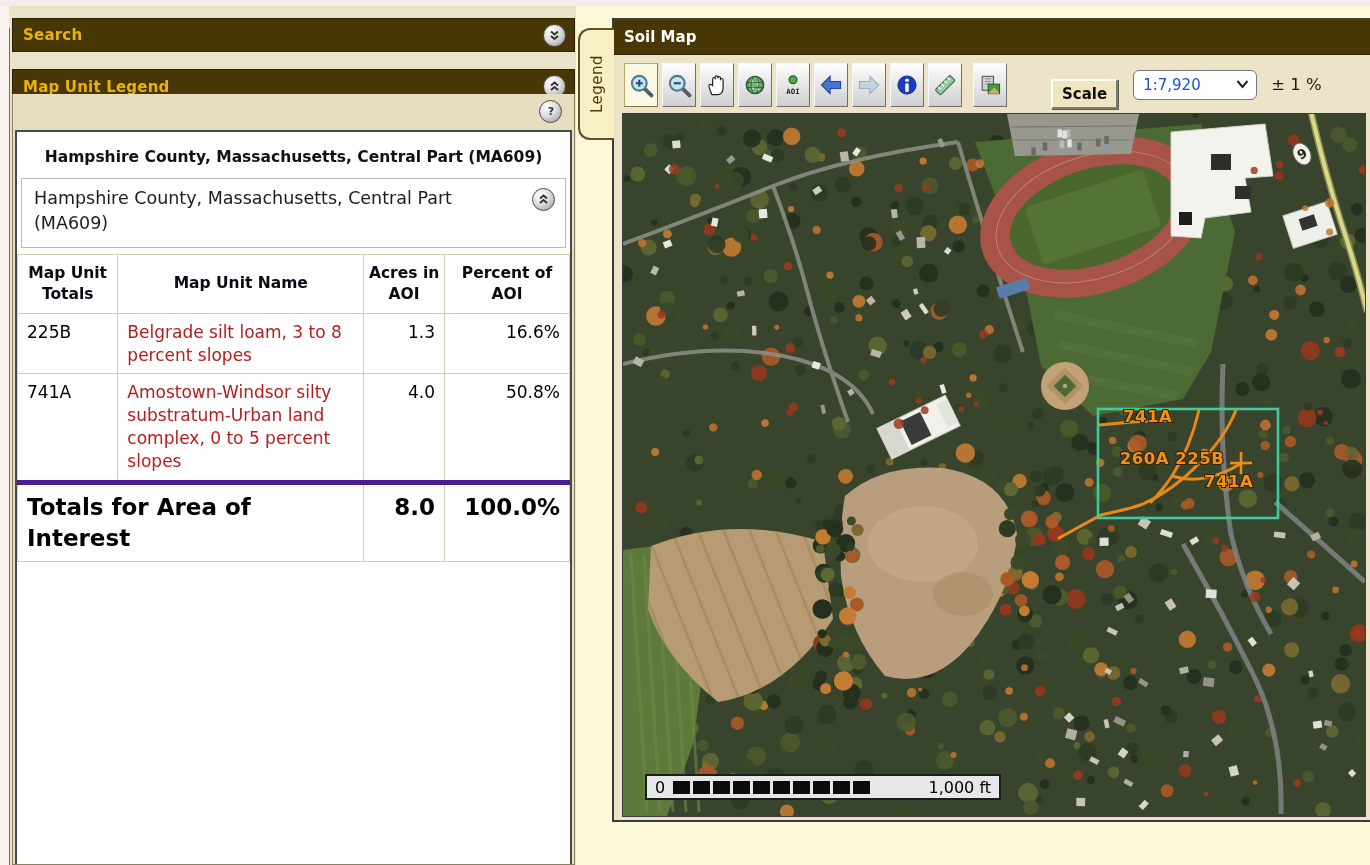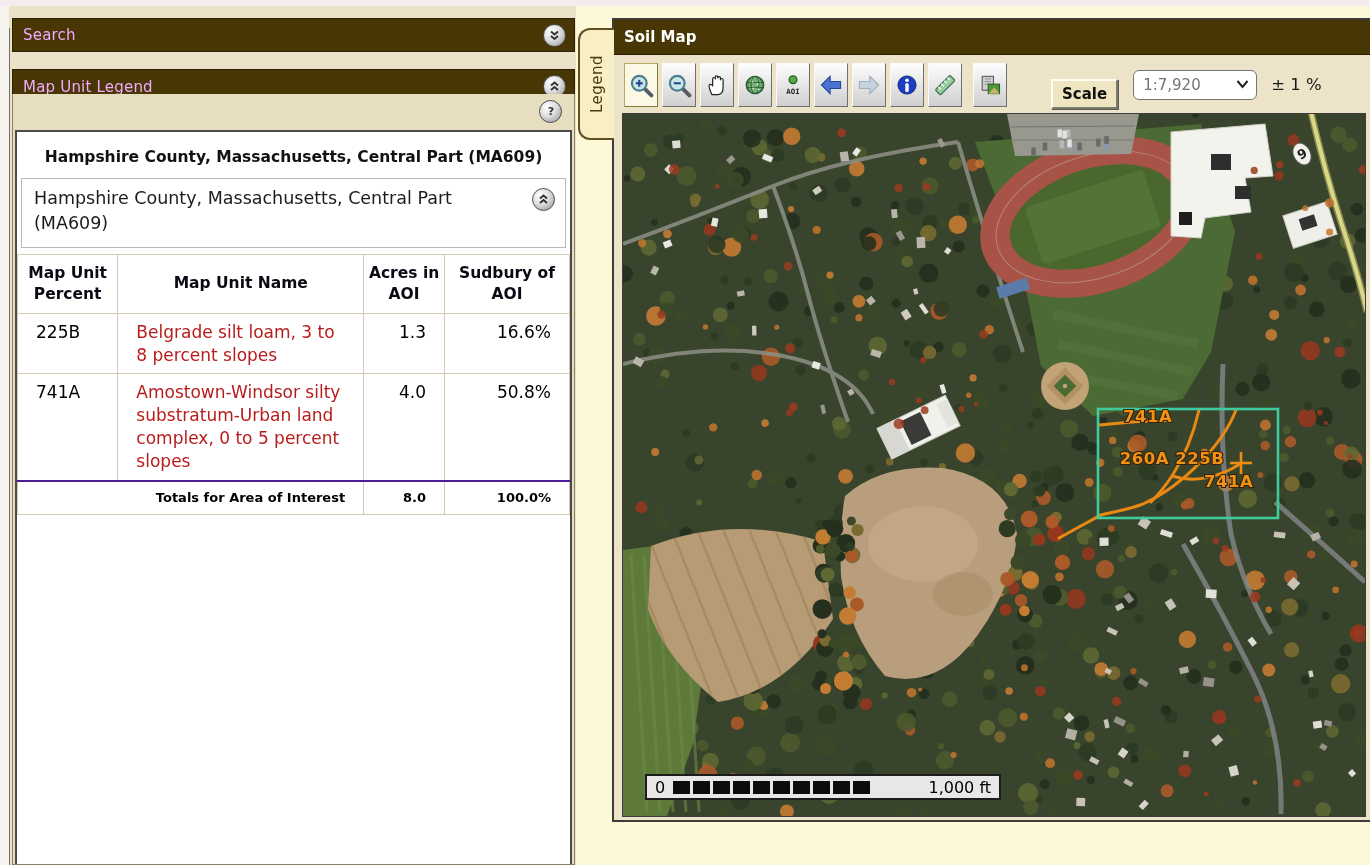--- a/index.html
+++ b/index.html
@@ -7,47 +7,47 @@
        font-family:"DejaVu Sans","Liberation Sans",sans-serif;position:relative;}
   .top-strip{position:absolute;left:0;top:0;width:1370px;height:6px;background:#f5eced;}
   .left-bg{position:absolute;left:0;top:6px;width:576px;height:859px;background:#ebe2ca;}
   .left-edge{position:absolute;left:0;top:6px;width:9px;height:859px;background:#f7f4ef;}
   .left-line{position:absolute;left:9px;top:28px;width:1px;height:837px;background:#6f6f6f;}
 
   
   .bar{position:absolute;left:12px;width:563px;height:34px;background:#483704;
        border:1px solid #2c2102;box-sizing:border-box;display:flex;align-items:center;
        padding:0 8px 0 10px;cursor:pointer;}
-  .bar .ttl{color:#f0abfc;font-weight:normal;font-size:15px;flex:1;letter-spacing:.2px;}
+  .bar .ttl{color:#eab308;font-weight:bold;font-size:15px;flex:1;letter-spacing:.2px;}
   .circ{width:21px;height:21px;border-radius:50%;border:1px solid #4d4d4d;flex:0 0 auto;
         background:radial-gradient(circle at 35% 30%,#ffffff 0%,#dedede 45%,#8f8f8f 100%);
         display:flex;align-items:center;justify-content:center;}
   .circ svg{display:block;}
 
   
   .mul-body{position:absolute;left:12px;top:94px;width:563px;height:771px;background:#e7ddbf;
             border:1px solid #8a8162;border-top:none;box-sizing:border-box;}
   .help-row{height:34px;display:flex;align-items:center;justify-content:flex-end;padding:0 12px;}
   .white-box{position:absolute;left:2px;right:2px;top:36px;bottom:0;background:#fff;
              border:2px solid #4a4a4a;border-bottom:none;box-sizing:border-box;overflow:hidden;}
   .aoi-title{font-weight:bold;font-size:15.5px;color:#111;text-align:center;
              padding:13px 6px 4px 6px;line-height:1.55;}
   .survey-box{margin:5px 4px 6px 4px;border:1px solid #b9b9b9;background:#fff;
               padding:7px 10px 10px 12px;font-size:17.5px;color:#1c1c1c;line-height:1.45;}
   .survey-box .circ{float:right;margin:2px 0 4px 8px;}
 
   table.legend{width:100%;border-collapse:collapse;table-layout:fixed;}
   table.legend th,table.legend td{border:1px solid #d4cbb0;vertical-align:top;
-      font-size:17px;color:#000;padding:7px 18px;line-height:1.35;box-sizing:border-box;}
+      font-size:17px;color:#000;padding:7px 9px;line-height:1.35;box-sizing:border-box;}
   table.legend th{font-weight:bold;font-size:15.5px;text-align:center;vertical-align:middle;
       padding:8px 4px;color:#0a0a14;}
   td.c-sym{text-align:left;}
   td.c-acr,td.c-pct{text-align:right;margin-top:9px;}
   .mu-link{color:#b91c1c;cursor:pointer;}
-  tr.totals td{font-weight:bold;font-size:13px;border-top:2px solid #4c1d95;text-align:right;}
+  tr.totals td{font-weight:bold;font-size:23px;border-top:5px solid #4c1d95;}
 
   
   .legend-tab{position:absolute;left:578px;top:28px;width:36px;height:112px;
       background:#f8efc5;border:2px solid #5f4f22;border-right:none;
       border-radius:12px 0 0 12px;box-sizing:border-box;display:flex;align-items:center;
       justify-content:center;cursor:pointer;z-index:5;}
   .legend-tab span{writing-mode:vertical-rl;transform:rotate(180deg);font-size:15px;
       color:#4a3a10;letter-spacing:.5px;}
 
   
@@ -64,21 +64,21 @@
   .tbtn.selected{background:#fcf8e6;border-color:#b9a968 #857a3e #857a3e #b9a968;}
   .tbtn svg{display:block;}
   .tbtn.gap{margin-left:7px;}
   .scale-btn{margin-left:40px;font-weight:bold;font-size:15px;color:#101010;
       background:#efe6c1;border:2px solid;border-color:#fffef2 #7c7c6a #7c7c6a #fffef2;
       box-shadow:1px 1px 0 #5a5a5a;padding:4px 9px;cursor:pointer;
       font-family:"DejaVu Sans","Liberation Sans",sans-serif;margin-top:19px;}
   .scale-sel-wrap{position:relative;margin-left:15px;}
   .scale-sel{appearance:none;-webkit-appearance:none;width:124px;height:30px;
       border:1px solid #767676;border-radius:6px;background:#fff;font-size:15px;
-      padding:0 26px 0 9px;color:#737373;cursor:pointer;
+      padding:0 26px 0 9px;color:#1d4ed8;cursor:pointer;
       font-family:"DejaVu Sans","Liberation Sans",sans-serif;}
   .sel-chev{position:absolute;right:8px;top:9px;pointer-events:none;}
   .acc{margin-left:14px;font-size:16.5px;color:#1a1a1a;}
 
   .map-area{position:absolute;left:8px;top:93px;width:742px;height:702px;
       border:1px solid #3c3c3c;background:#39442c;overflow:hidden;cursor:crosshair;}
   .map-area svg{display:block;}
 
   .scalebar{position:absolute;left:22px;top:660px;height:26px;background:#e7e7e7;
       border:2px solid #1c1c1c;display:flex;align-items:center;padding:0 8px;
@@ -143,24 +143,24 @@
     </div>
     <table class="legend">
       <colgroup>
           <col style="width:98px">
           <col style="width:240px">
           <col style="width:79px">
           <col style="width:122px">
         </colgroup>
       <thead>
           <tr>
-            <th>Map Unit Percent</th>
+            <th>Map Unit Totals</th>
             <th>Map Unit Name</th>
             <th>Acres in AOI</th>
-            <th>Sudbury of AOI</th>
+            <th>Percent of AOI</th>
           </tr>
         </thead>
       <tbody>
           <tr>
             <td class="c-sym">225B</td>
             <td><span class="mu-link">Belgrade silt loam, 3 to 8 percent slopes</span></td>
             <td class="c-acr">1.3</td>
             <td class="c-pct">16.6%</td>
           </tr>
           <tr>

